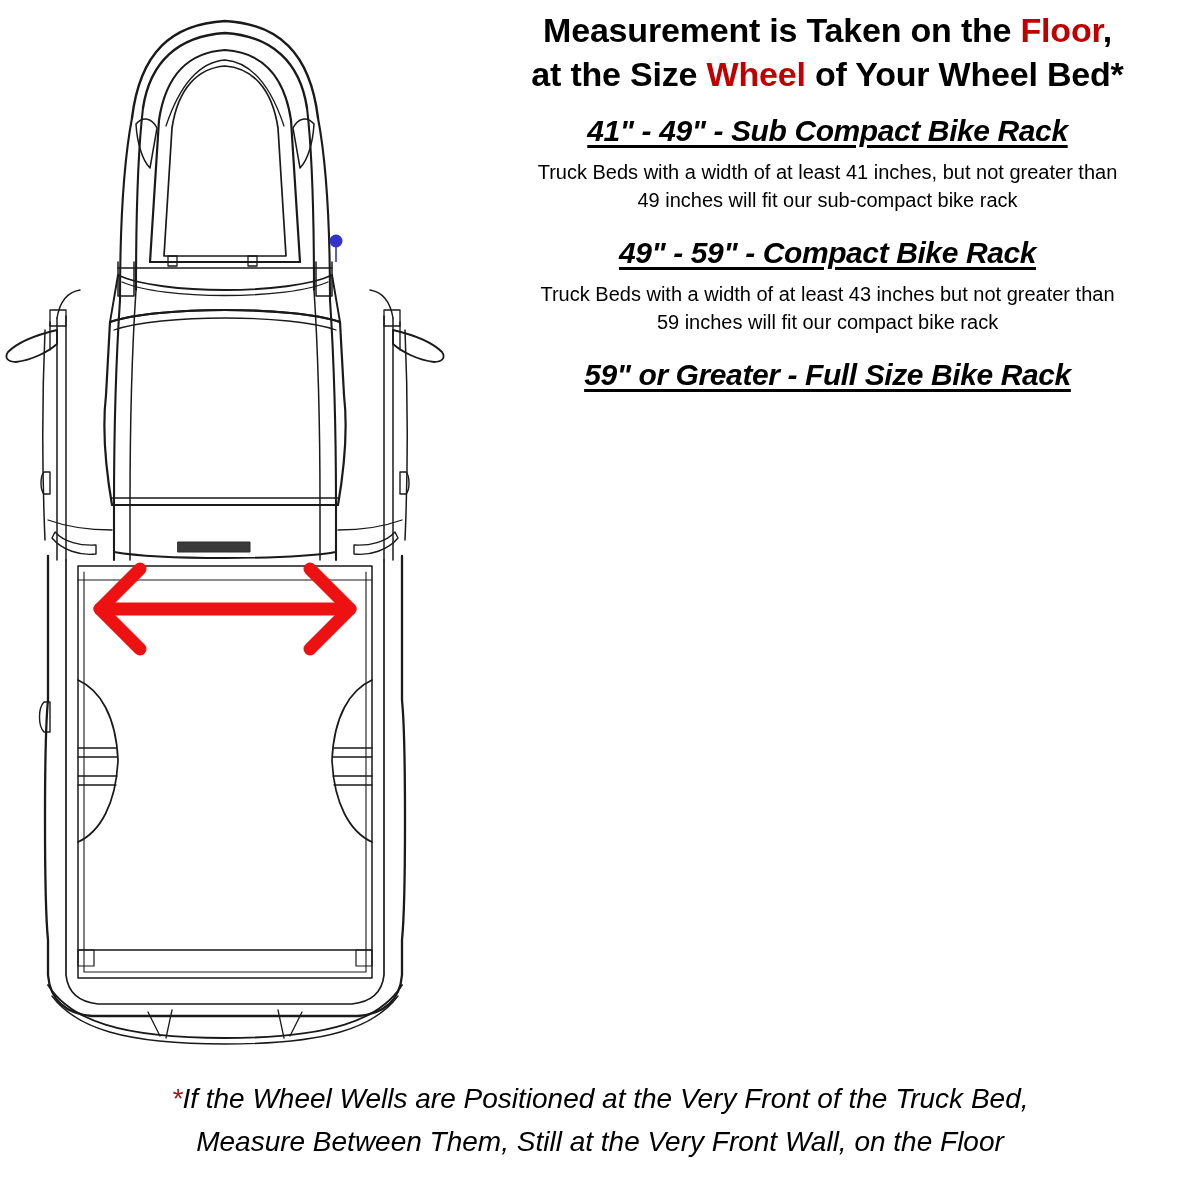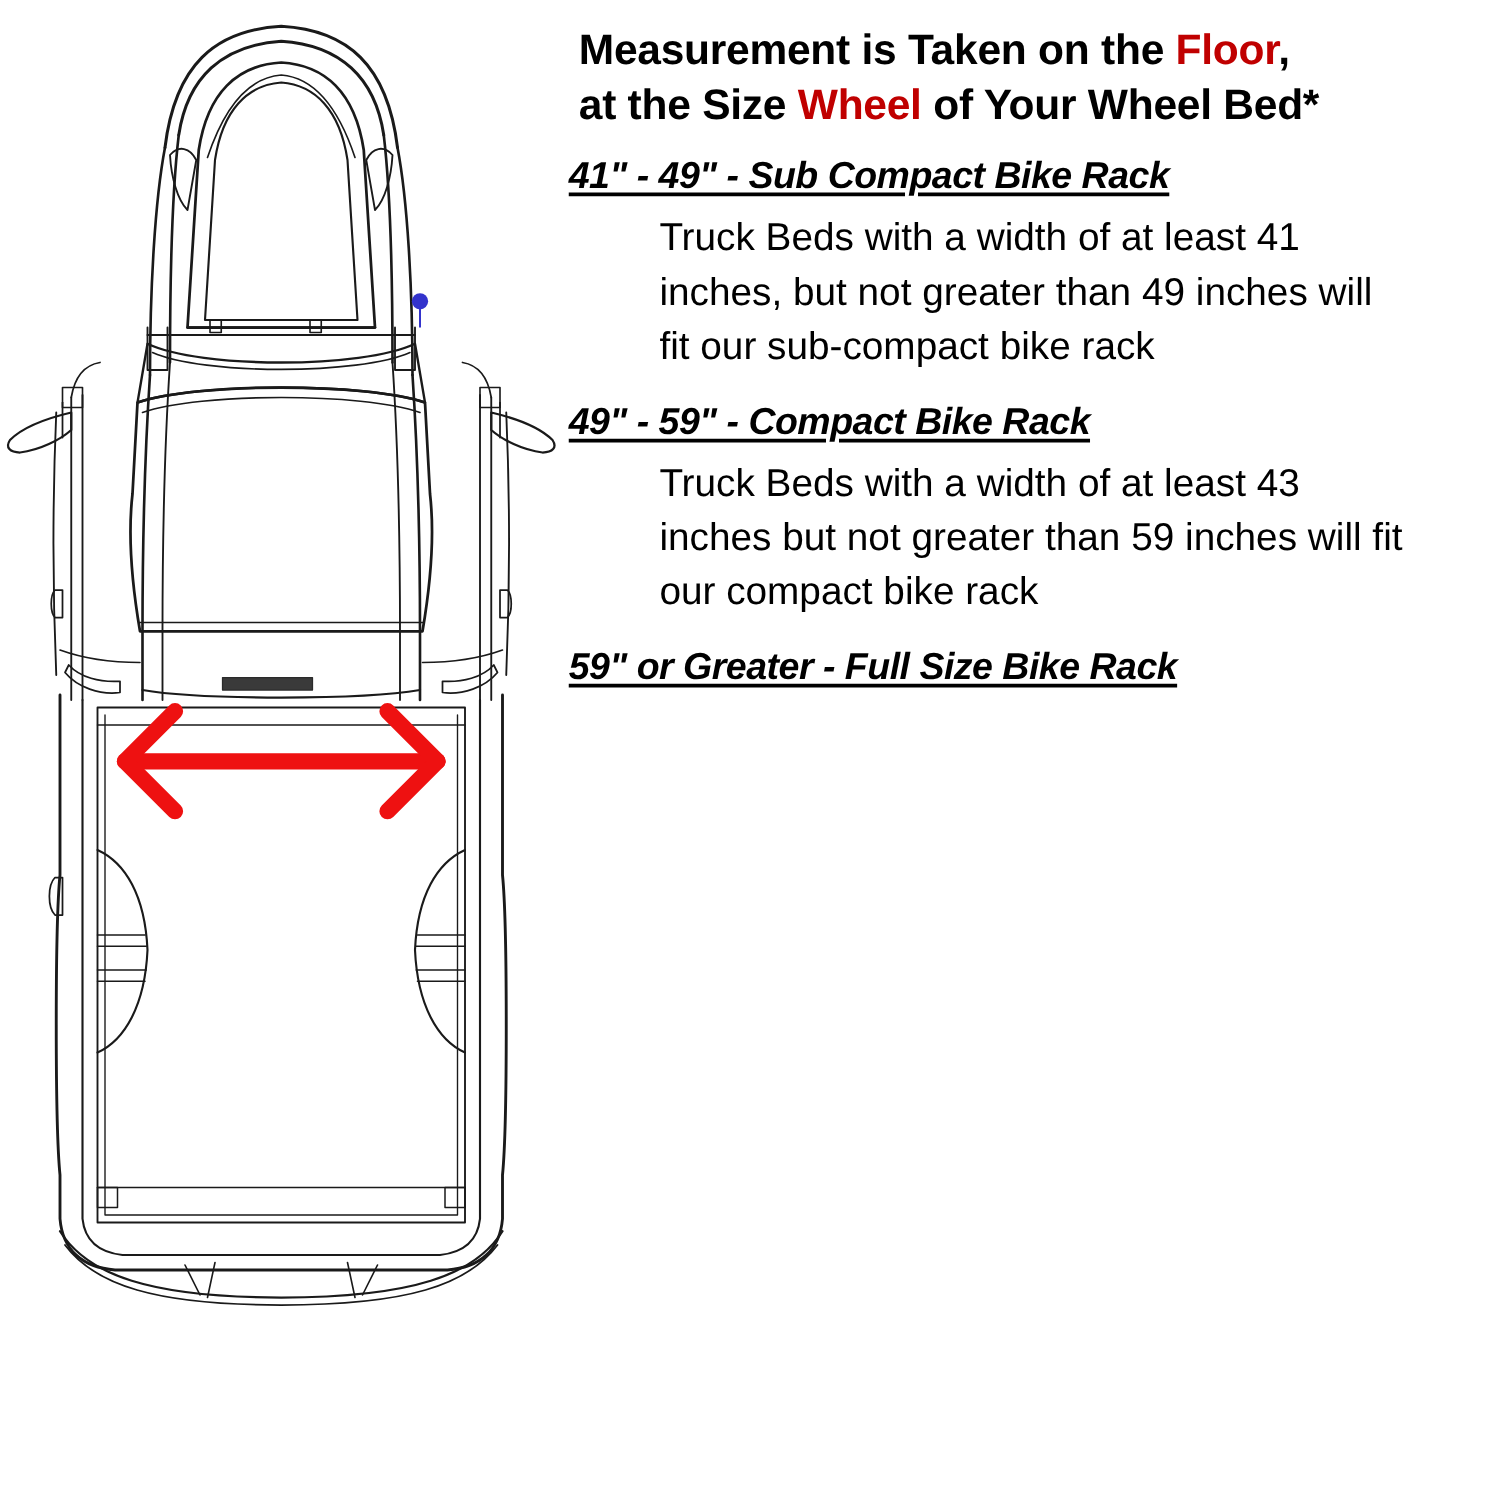--- a/index.html
+++ b/index.html
@@ -35,22 +35,22 @@
     height: 1070px;
   }
 
   
   #text-col {
     position: absolute;
     left: 455px;
     top: 0;
     width: 745px;
     height: 1070px;
-    text-align: left;
-    padding-top: 18px;
+    text-align: center;
+    padding-top: 8px;
     box-sizing: border-box;
   }
 
   .headline {
     font-size: 34px;
     font-weight: bold;
     line-height: 1.30;
     letter-spacing: -0.2px;
     margin: 0 0 6px 0;
     padding: 0 8px;
@@ -64,21 +64,21 @@
     font-size: 30px;
     font-weight: bold;
     font-style: italic;
     text-decoration: underline;
     text-underline-offset: 4px;
     letter-spacing: -0.4px;
     margin: 0 0 10px 0;
     white-space: nowrap;
   }
   .sec-body {
-    font-size: 31px;
+    font-size: 20px;
     line-height: 1.40;
     margin: 0 auto;
     width: 600px;
     font-weight: 400;
   }
 
   
   #footnote {
     position: absolute;
     left: 0;
@@ -283,15 +283,17 @@
       <p class="sec-body">Truck Beds with a width of at least 43 inches but not greater than 59 inches will fit our compact bike rack</p>
     </div>
 
     <div class="section">
       <div class="sec-title">59" or Greater - Full Size Bike Rack</div>
     </div>
 
   </div>
 
   <div id="footnote">
+    <span class="fn-line"><span class="fn-star">*</span><span>If the Wheel Wells are Positioned at the Very Front of the Truck Bed,</span></span>
+    <span class="fn-line">Measure Between Them, Still at the Very Front Wall, on the Floor</span>
   </div>
 
 </div>
 
 </body></html>

